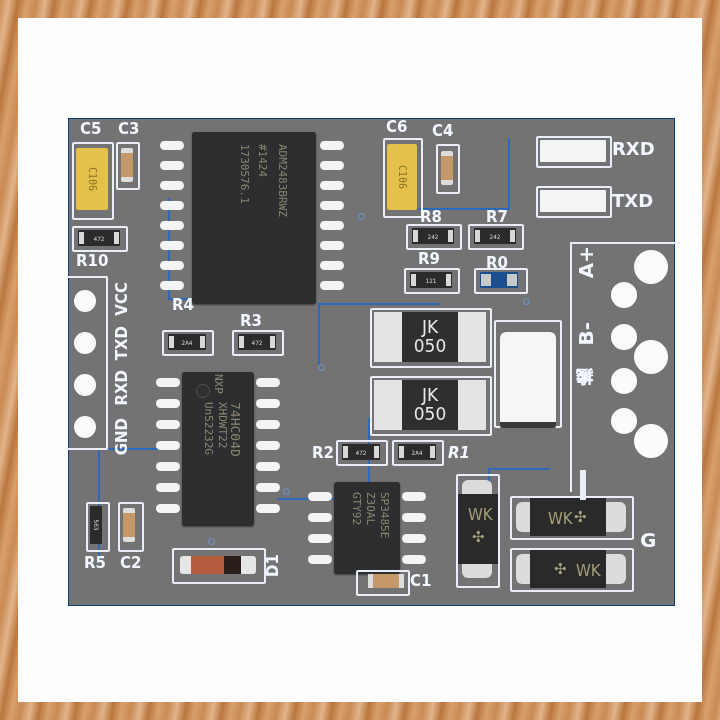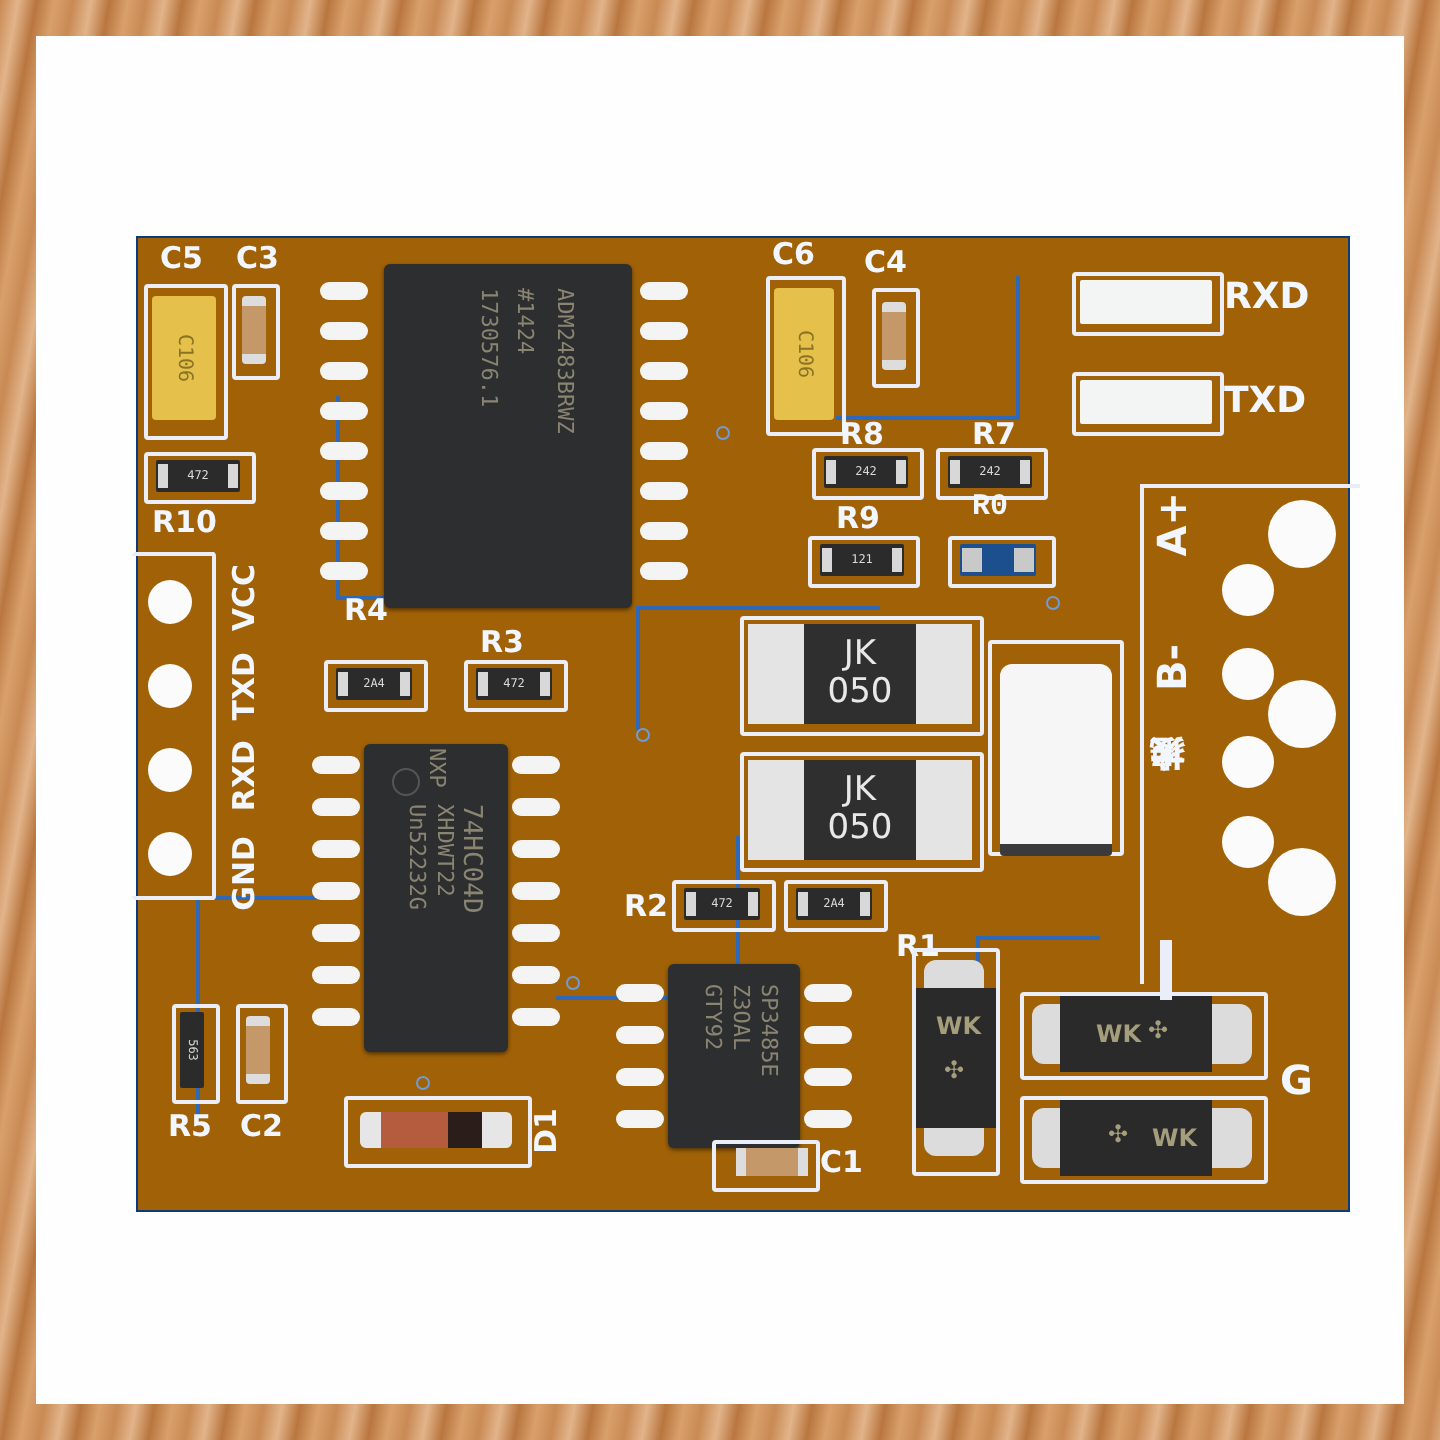--- a/index.html
+++ b/index.html
@@ -1,20 +1,20 @@
 <!DOCTYPE html>
 <html><head>
 <meta charset="utf-8">
 <style>
   html,body{margin:0;padding:0;}
   body{width:720px;height:720px;overflow:hidden;position:relative;
     background: repeating-linear-gradient(100deg,#c98a55 0px,#e2b48a 9px,#b9763f 18px,#d9a06c 27px,#c98a55 36px);
     font-family:"DejaVu Sans",sans-serif;}
   .frame{position:absolute;left:18px;top:18px;width:684px;height:684px;background:#fefefe;}
-  .pcb{position:absolute;left:68px;top:118px;width:607px;height:488px;background:#a16207;
+  .pcb{position:absolute;left:68px;top:118px;width:607px;height:488px;background:#737373;
     box-shadow: inset 0 0 0 1px #0d3b7a;}
   .ab{position:absolute;}
   .silk{position:absolute;color:#f2f6ff;font-family:"DejaVu Sans",sans-serif;font-weight:bold;line-height:1;}
   .lbl{font-size:15px;}
   .box{position:absolute;border:2px solid #e9eef8;border-radius:2px;}
   .ic{position:absolute;background:#2d2e30;border-radius:3px;box-shadow:0 1px 2px rgba(0,0,0,.5);}
   .pin{position:absolute;width:24px;height:9px;background:#f4f4f4;border-radius:5px;}
   .icmark{position:absolute;color:#8a8571;font-family:"DejaVu Sans Mono",monospace;font-size:11px;white-space:pre;line-height:1.15;
     transform-origin:left top;}
   .res{position:absolute;background:#2b2b2b;border-radius:1px;}
@@ -24,21 +24,21 @@
   .tant span{position:absolute;left:50%;top:50%;transform:translate(-50%,-50%) rotate(90deg);font-size:10px;color:#8a7424;font-family:"DejaVu Sans Mono",monospace;}
   .ceramic{position:absolute;background:#c49868;border-top:5px solid #ddd;border-bottom:5px solid #ddd;border-radius:2px;}
   .led{position:absolute;background:#f2f5f3;border-radius:1px;}
   .pad{position:absolute;border-radius:50%;background:#fbfbfb;}
   .via{position:absolute;width:5px;height:5px;border-radius:50%;border:1px solid #6f9bd8;}
   .trace{position:absolute;border-color:#2d69b8;border-style:solid;border-width:0;}
   .fuse{position:absolute;background:#2f2f2f;}
   .fuse .end{position:absolute;top:0;bottom:0;width:28px;background:#e4e4e4;}
   .fuse span{position:absolute;left:0;right:0;text-align:center;color:#e8e8e8;font-size:17px;line-height:19px;font-family:"DejaVu Sans",sans-serif;}
   .tvs{position:absolute;background:#2a2a2a;}
-  .tvs span{position:absolute;color:#a59e7c;font-size:12px;font-family:"DejaVu Sans",sans-serif;font-weight:bold;}
+  .tvs span{position:absolute;color:#a59e7c;font-size:15px;font-family:"DejaVu Sans",sans-serif;}
   .vert{writing-mode:vertical-rl;transform:rotate(180deg);}
 </style>
 </head>
 <body>
 
 <div class="frame"></div>
 
 <div class="pcb">
 
   <div class="trace" style="left:100px;top:80px;width:60px;height:100px;border-left-width:2px;border-bottom-width:2px;"></div>
@@ -127,21 +127,21 @@
       <div class="cap" style="right:1px"></div>
       <span>242</span>
     </div>
   <div class="silk lbl" style="left:350px;top:134px;">R9</div>
   <div class="box" style="left:336px;top:150px;width:52px;height:22px;"></div>
   <div class="res" style="left:342px;top:154px;width:42px;height:16px;">
       <div class="cap" style="left:1px"></div>
       <div class="cap" style="right:1px"></div>
       <span>121</span>
     </div>
-  <div class="silk lbl" style="left:418px;top:128px;font-family:Liberation Mono, monospace;">R0</div>
+  <div class="silk lbl" style="left:418px;top:138px;">R0</div>
   <div class="box" style="left:406px;top:150px;width:50px;height:22px;"></div>
   <div class="res" style="left:412px;top:154px;width:38px;height:16px;background:#1c4f8e;">
       <div class="cap" style="left:1px;width:10px;background:#c9c9c9"></div>
       <div class="cap" style="right:1px;width:10px;background:#c9c9c9"></div>
     </div>
 
   <div class="box" style="left:468px;top:18px;width:72px;height:28px;"></div>
   <div class="led" style="left:472px;top:22px;width:66px;height:22px;"></div>
   <div class="silk" style="left:544px;top:22px;font-size:18px;">RXD</div>
   <div class="box" style="left:468px;top:68px;width:72px;height:28px;"></div>
@@ -209,21 +209,21 @@
       <div class="cap" style="left:1px"></div>
       <div class="cap" style="right:1px"></div>
       <span>472</span>
     </div>
   <div class="box" style="left:324px;top:322px;width:48px;height:22px;"></div>
   <div class="res" style="left:330px;top:326px;width:38px;height:16px;">
       <div class="cap" style="left:1px"></div>
       <div class="cap" style="right:1px"></div>
       <span>2A4</span>
     </div>
-  <div class="silk lbl" style="left:380px;top:348px;">R1</div>
+  <div class="silk lbl" style="left:380px;top:328px;font-style:italic;">R1</div>
 
   <div class="ic" style="left:266px;top:364px;width:66px;height:92px;">
     <div class="icmark" style="left:56px;top:10px;transform:rotate(90deg);">SP3485E</div>
     <div class="icmark" style="left:42px;top:10px;transform:rotate(90deg);">Z3OAL</div>
     <div class="icmark" style="left:28px;top:10px;transform:rotate(90deg);">GTY92</div>
   </div>
   <div class="pin" style="left:240px;top:374px"></div>
   <div class="pin" style="left:240px;top:395px"></div>
   <div class="pin" style="left:240px;top:416px"></div>
   <div class="pin" style="left:240px;top:437px"></div>

